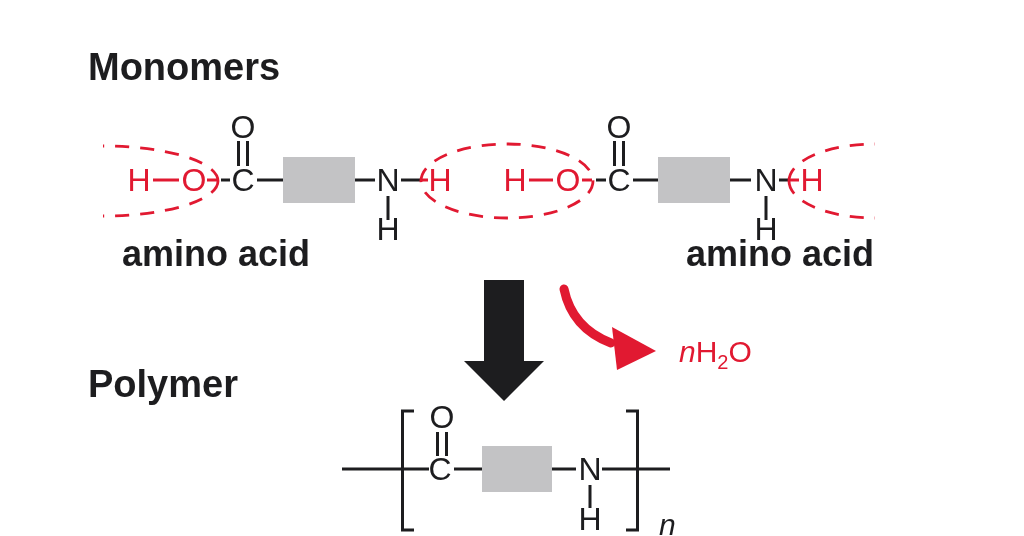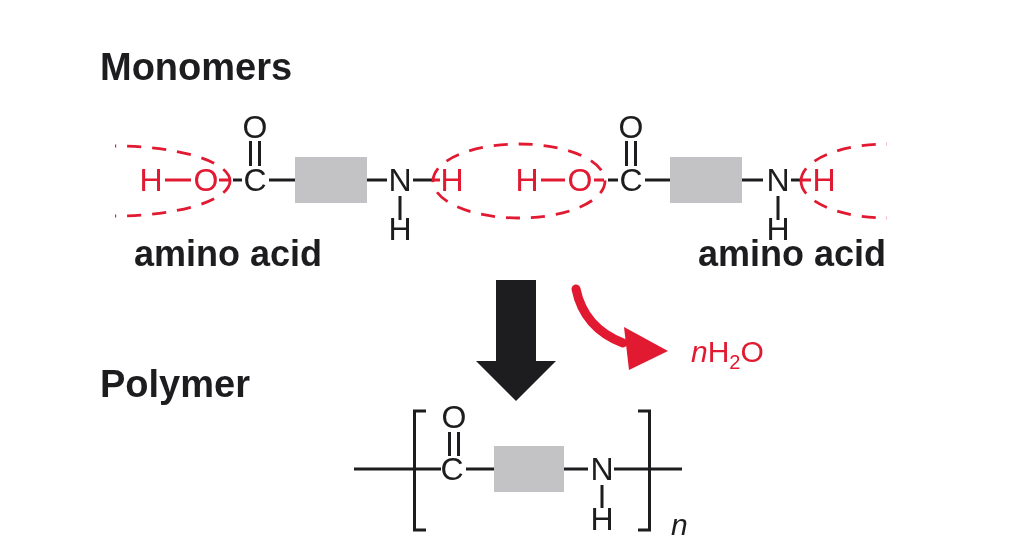--- a/index.html
+++ b/index.html
@@ -2,21 +2,20 @@
 <html style="--red: #E11931; --gray: #C3C3C5; --black: #1D1D1F; --background: #FFFFFF;"><head>
 <meta charset="utf-8">
 <style>
   html,body{margin:0;padding:0;background:#fff;}
   .stage{
     position:relative;
     width:972px;height:536px;
     background:var(--background,#fff);
     overflow:hidden;
     font-family:"Liberation Sans",sans-serif;
-    margin-left:12px;
   }
   svg{display:block;}
   .bond{stroke:var(--black,#1d1d1f);stroke-width:3;fill:none;}
   .bond-red{stroke:var(--red,#e11931);stroke-width:3;fill:none;}
   .dashed{stroke:var(--red,#e11931);stroke-width:2.8;fill:none;stroke-dasharray:14 11;}
   .rbox{fill:var(--gray,#c3c3c5);stroke:none;}
   .atom{font:400 32px "Liberation Sans",sans-serif;fill:var(--black,#1d1d1f);text-anchor:middle;}
   .atom-red{fill:var(--red,#e11931);}
   .heading{font:700 38px "Liberation Sans",sans-serif;fill:var(--black,#1d1d1f);}
   .mol-label{font:700 36px "Liberation Sans",sans-serif;fill:var(--black,#1d1d1f);text-anchor:middle;}

